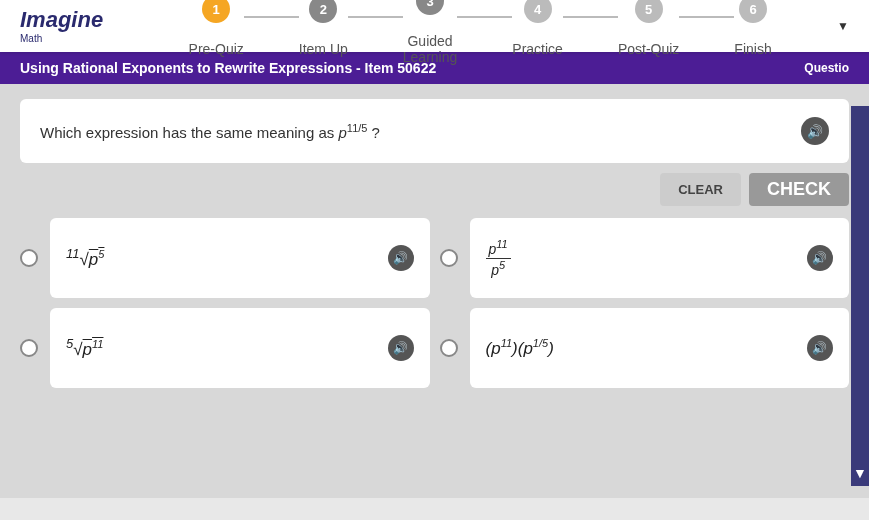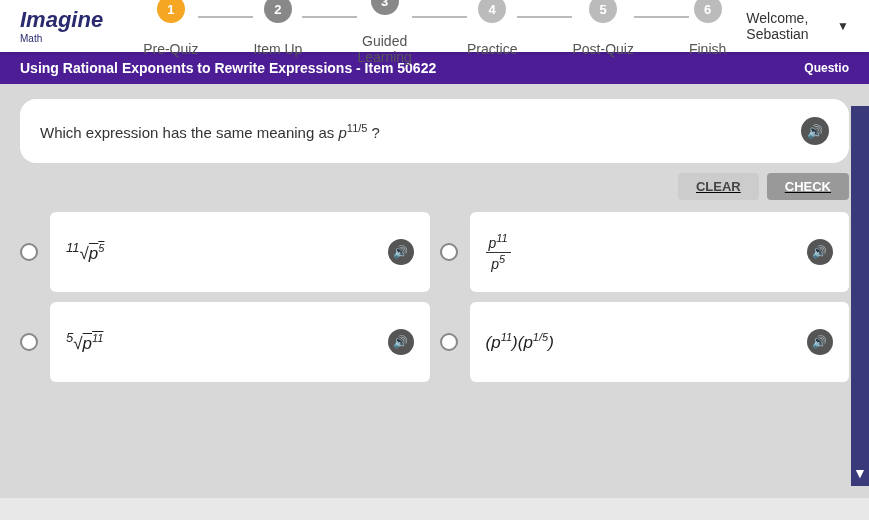--- a/index.html
+++ b/index.html
@@ -122,21 +122,21 @@
     
     .main-content {
       background: #d8d8d8;
       padding: 15px 20px;
       height: calc(520px - 70px - 36px);
     }
 
     
     .question-card {
       background: white;
-      border-radius: 16px;
+      border-radius: 6px;
       padding: 18px 20px;
       font-size: 16px;
       color: #333;
       position: relative;
       margin-bottom: 10px;
       display: flex;
       align-items: center;
       justify-content: space-between;
     }
     .question-text {
@@ -156,38 +156,37 @@
       font-size: 13px;
       flex-shrink: 0;
     }
 
     
     .action-buttons {
       display: flex;
       justify-content: flex-end;
       gap: 8px;
       margin-bottom: 12px;
-      text-decoration: underline;
     }
     .btn-clear {
       background: #ccc;
       border: none;
       border-radius: 4px;
       padding: 6px 18px;
       font-size: 13px;
       font-weight: bold;
       color: #444;
       cursor: pointer;
     }
     .btn-check {
       background: #999;
       border: none;
       border-radius: 4px;
       padding: 6px 18px;
-      font-size: 13px;
+      font-size: 18px;
       font-weight: bold;
       color: white;
       cursor: pointer;
     }
 
     
     .choices-grid {
       display: grid;
       grid-template-columns: 1fr 1fr;
       gap: 10px;
@@ -322,21 +321,20 @@
 
     <div class="step-group">
       <div class="step">
         <div class="step-circle inactive">6</div>
         <span class="step-label">Finish</span>
       </div>
     </div>
   </div>
 
   <div class="welcome-area">
-    <span class="welcome-text">Welcome, Sebastian</span>
     <span class="dropdown-arrow">▼</span>
   </div>
 </div>
 
 <div class="topic-bar">
   <span>Using Rational Exponents to Rewrite Expressions - Item 50622</span>
   <span class="question-label">Questio</span>
 </div>
 
 <div class="main-content">

